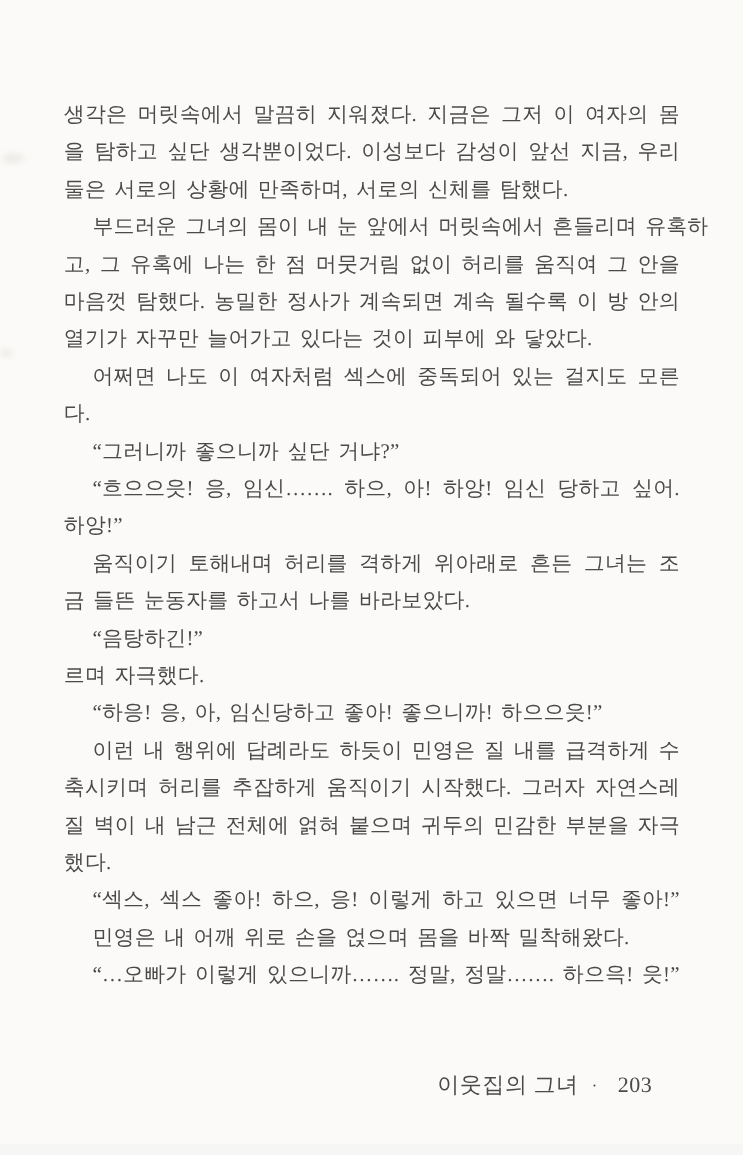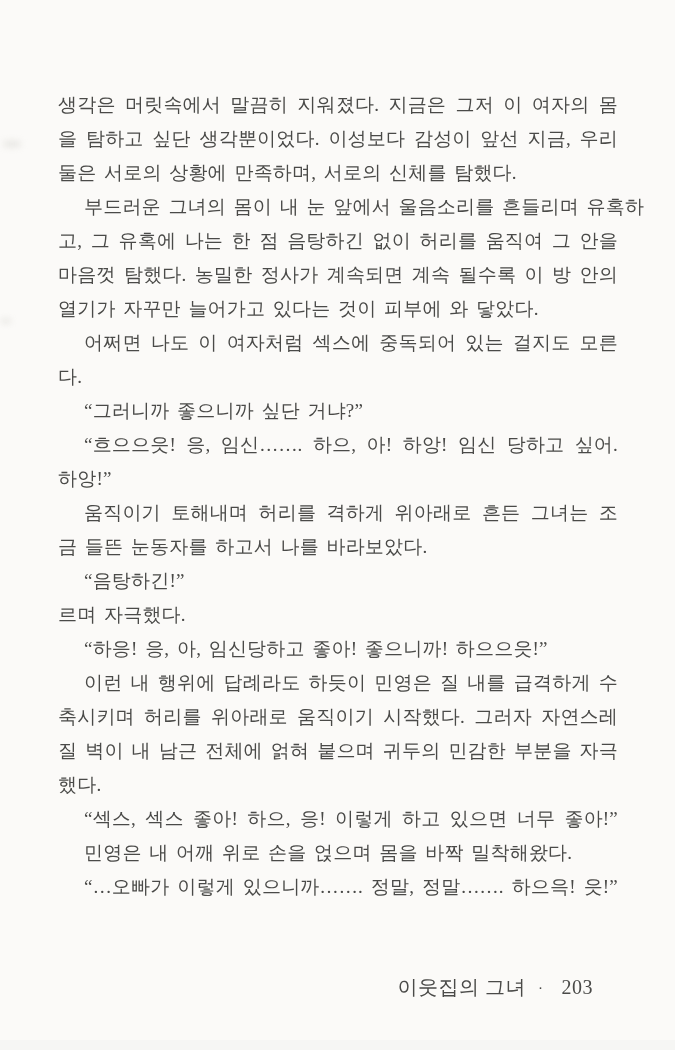--- a/index.html
+++ b/index.html
@@ -74,36 +74,36 @@
 <body>
 
 <div class="page">
   <div class="smudge s1"></div>
   <div class="smudge s2"></div>
 
   <div class="text-block">
       <div class="line fill"><span>생각은 머릿속에서 말끔히 지워졌다. 지금은 그저 이 여자의 몸</span></div>
       <div class="line fill"><span>을 탐하고 싶단 생각뿐이었다. 이성보다 감성이 앞선 지금, 우리</span></div>
       <div class="line"><span>둘은 서로의 상황에 만족하며, 서로의 신체를 탐했다.</span></div>
-      <div class="line fill indent"><span>부드러운 그녀의 몸이 내 눈 앞에서 울음소리를 흔들리며 유혹하</span></div>
-      <div class="line fill"><span>고, 그 유혹에 나는 한 점 음탕하긴 없이 허리를 움직여 그 안을</span></div>
+      <div class="line fill indent"><span>부드러운 그녀의 몸이 내 눈 앞에서 머릿속에서 흔들리며 유혹하</span></div>
+      <div class="line fill"><span>고, 그 유혹에 나는 한 점 머뭇거림 없이 허리를 움직여 그 안을</span></div>
       <div class="line fill"><span>마음껏 탐했다. 농밀한 정사가 계속되면 계속 될수록 이 방 안의</span></div>
       <div class="line"><span>열기가 자꾸만 늘어가고 있다는 것이 피부에 와 닿았다.</span></div>
       <div class="line fill indent"><span>어쩌면 나도 이 여자처럼 섹스에 중독되어 있는 걸지도 모른</span></div>
       <div class="line"><span>다.</span></div>
       <div class="line indent"><span>“그러니까 좋으니까 싶단 거냐?”</span></div>
       <div class="line fill indent"><span>“</span><span class="u">흐으으읏</span><span>! 응, 임신……. </span><span class="u">하으</span><span>, 아! 하앙! 임신 당하고 싶어.</span></div>
       <div class="line"><span>하앙!”</span></div>
       <div class="line fill indent"><span>움직이기 토해내며 허리를 격하게 위아래로 흔든 그녀는 조</span></div>
       <div class="line"><span>금 들뜬 눈동자를 하고서 나를 바라보았다.</span></div>
       <div class="line indent"><span>“음탕하긴!”</span></div>
       <div class="line"><span>르며 자극했다.</span></div>
       <div class="line indent"><span>“하응! 응, 아, 임신당하고 좋아! 좋으니까! </span><span class="u">하으으읏</span><span>!”</span></div>
       <div class="line fill indent"><span>이런 내 행위에 답례라도 하듯이 민영은 질 내를 급격하게 수</span></div>
-      <div class="line fill"><span>축시키며 허리를 위아래로 움직이기 시작했다. 그러자 자연스레</span></div>
+      <div class="line fill"><span>축시키며 허리를 추잡하게 움직이기 시작했다. 그러자 자연스레</span></div>
       <div class="line fill"><span>질 벽이 내 남근 전체에 얽혀 붙으며 귀두의 민감한 부분을 자극</span></div>
       <div class="line"><span>했다.</span></div>
       <div class="line fill indent"><span>“섹스, 섹스 좋아! </span><span class="u">하으</span><span>, 응! 이렇게 하고 있으면 너무 좋아!”</span></div>
       <div class="line indent"><span>민영은 내 어깨 위로 손을 얹으며 몸을 바짝 밀착해왔다.</span></div>
       <div class="line fill indent"><span>“…오빠가 이렇게 있으니까……. 정말, 정말……. </span><span class="u">하으윽</span><span>! 읏!”</span></div>
     </div>
 
   <div class="footer">
     <span>이웃집의 그녀</span><span class="sep">·</span><span>203</span>
   </div>

